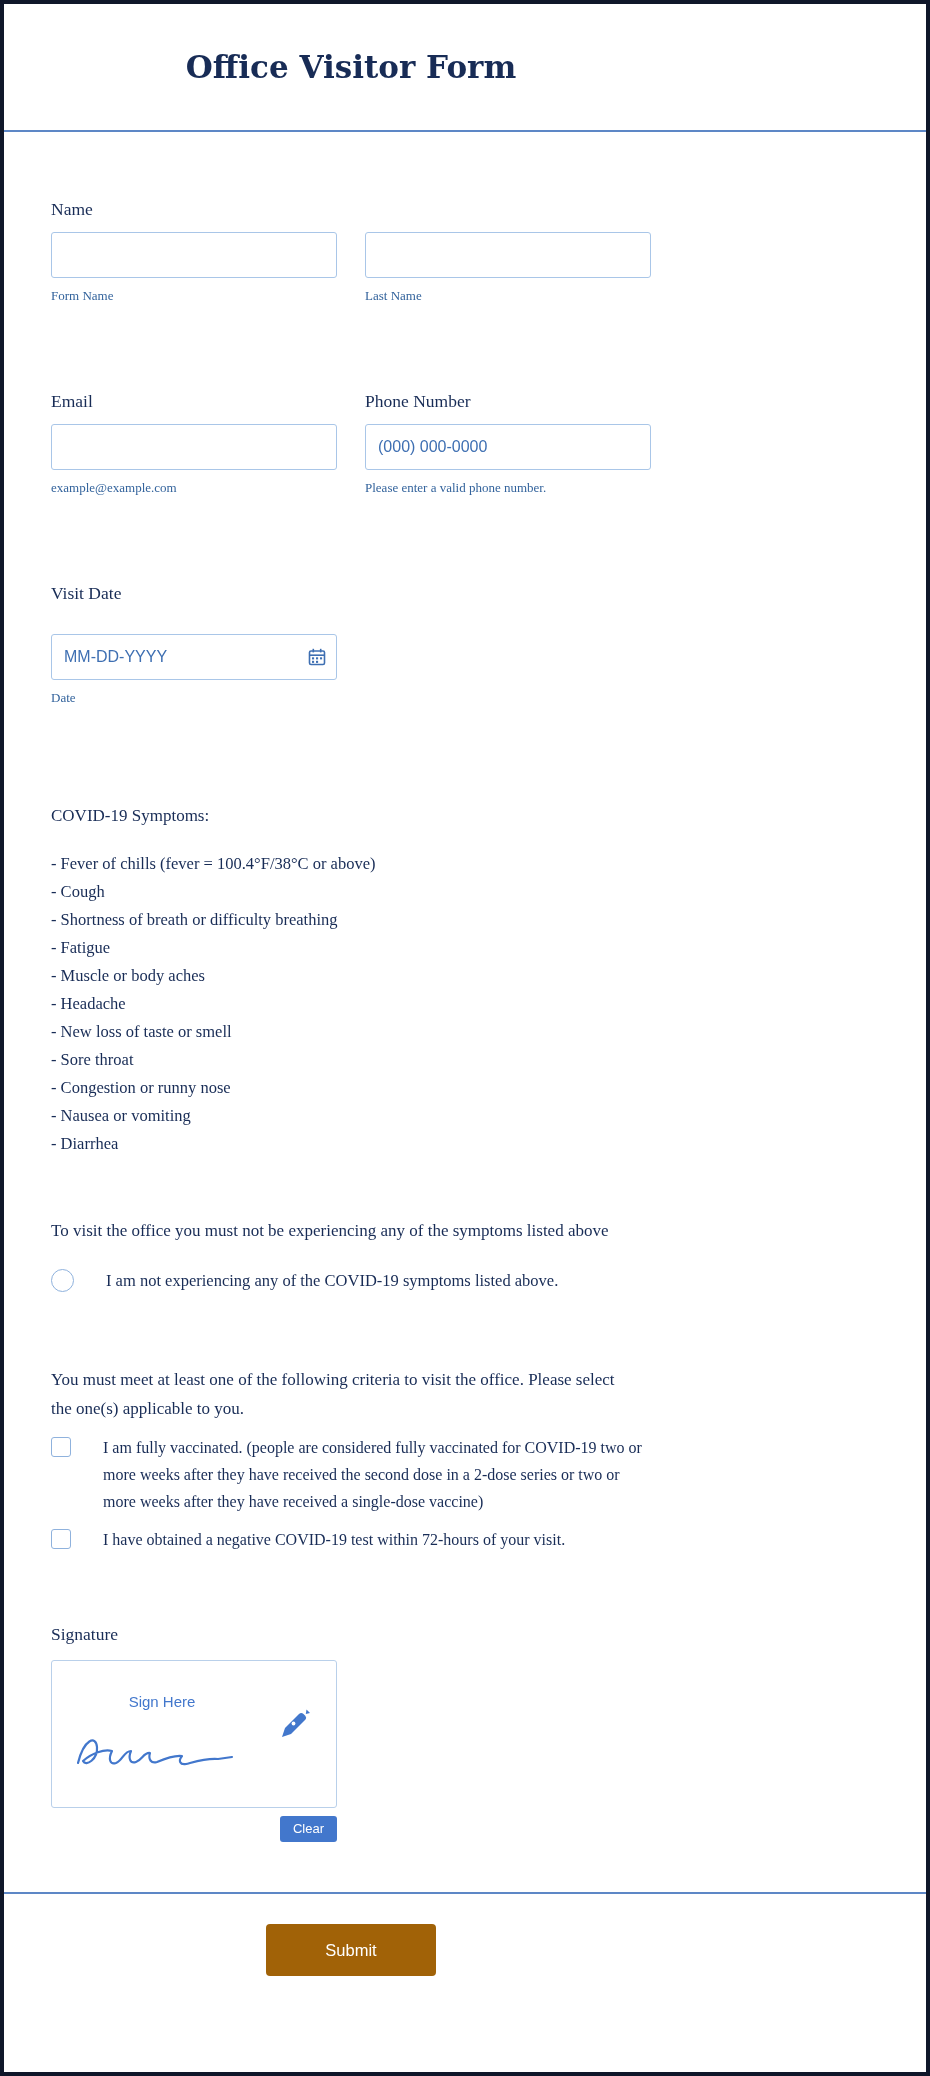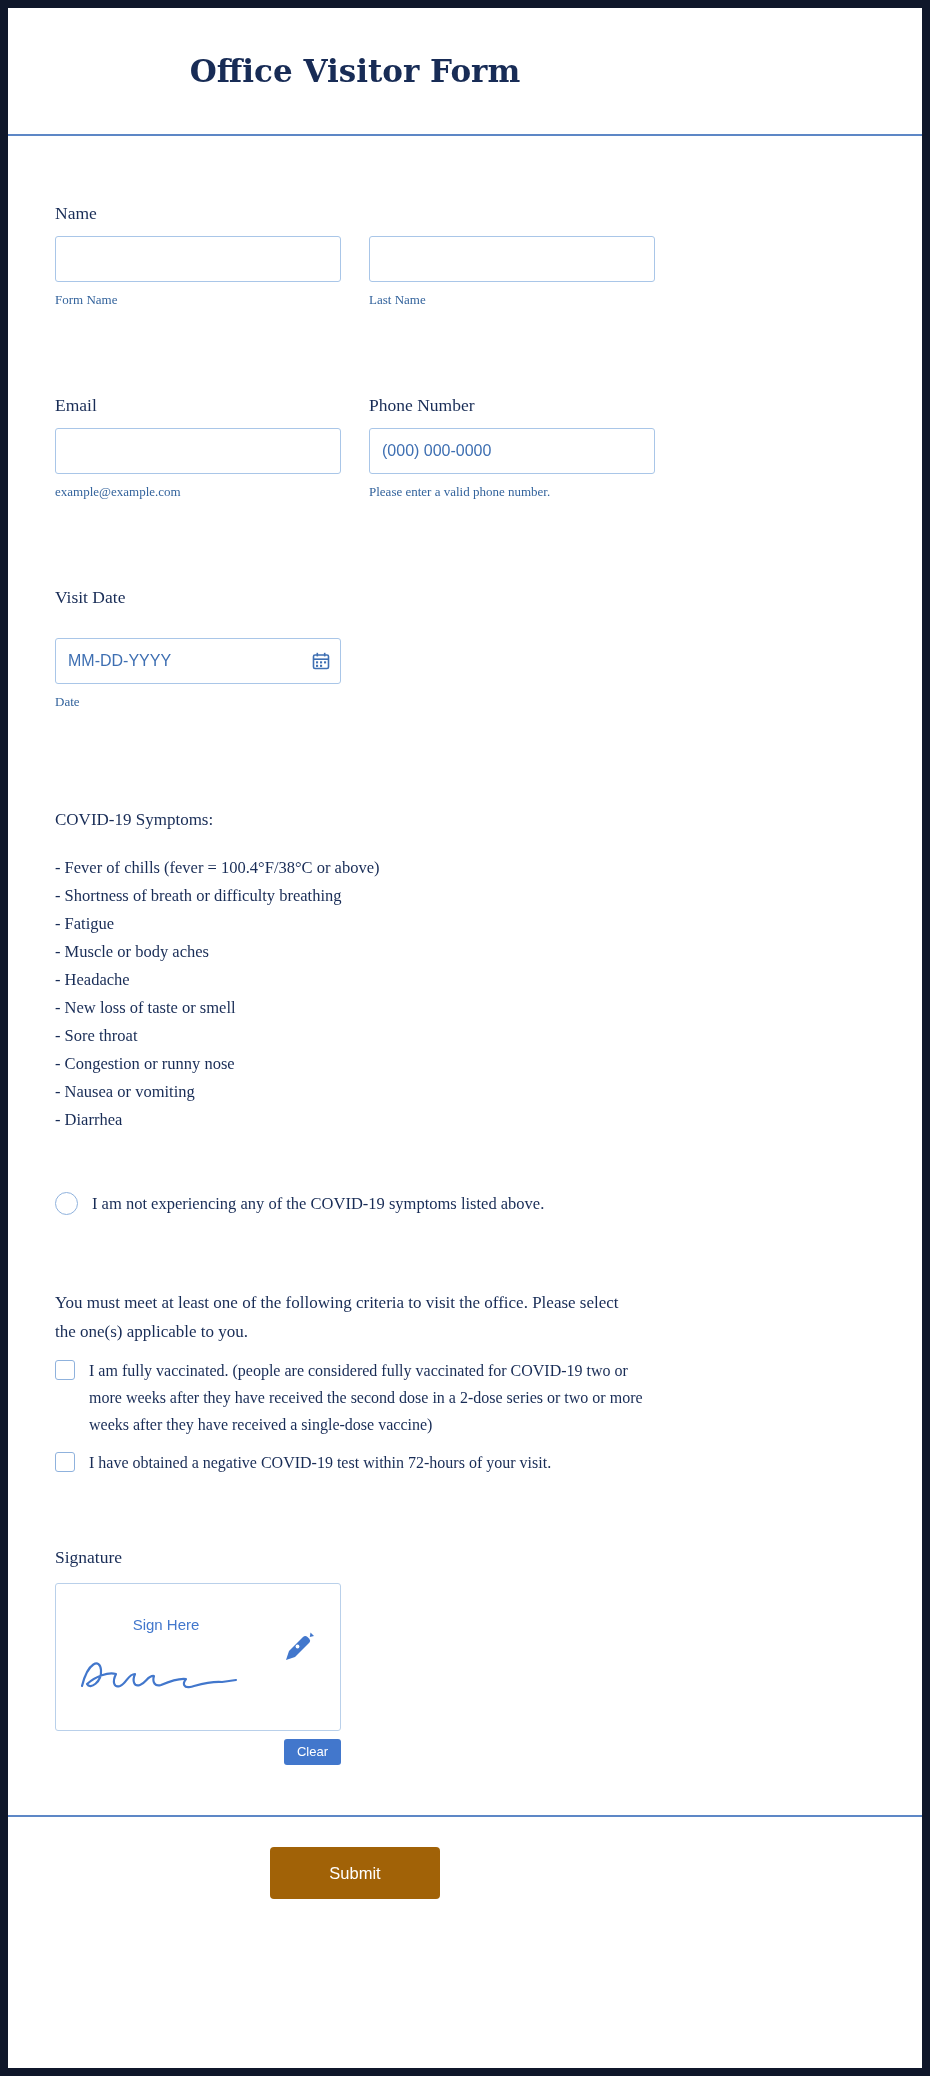--- a/index.html
+++ b/index.html
@@ -1,19 +1,19 @@
 <!DOCTYPE html>
 <html><head>
 <meta charset="utf-8">
 <style>
   * { box-sizing: border-box; }
   html,body { margin:0; padding:0; background:#ffffff; }
   .page {
     width:930px; height:2076px;
-    border:8px solid #0f172a;
+    border:4px solid #0f172a;
     background:#ffffff;
     font-family:"Liberation Serif", serif;
     color:#182c56;
     overflow:hidden;
     position:relative;
   }
   
   .header { padding:44px 0 44px; border-bottom:2px solid #5d87c6; }
   .form-title {
     width:600px; margin:0 0 0 47px;
@@ -55,21 +55,21 @@
     width:22px; height:22px;
     display:inline-flex; align-items:center; justify-content:center;
     cursor:pointer;
   }
   
   .symptoms-heading { font-size:17px; line-height:28px; }
   .symptoms-list { margin-top:20px; }
   .symptom-item { font-size:16.5px; line-height:28px; }
   
   .question-text { font-size:17px; line-height:29px; width:588px; }
-  .opt-row { display:flex; gap:14px; align-items:flex-start; }
+  .opt-row { display:flex; gap:32px; align-items:flex-start; }
   .radio-row { margin-top:24px; }
   .cb-row    { margin-top:11px; }
   .radio {
     width:23px; height:23px; flex:none;
     border:1px solid #8fb2dd; border-radius:50%;
     background:#ffffff; cursor:pointer; margin-top:0px;
   }
   .checkbox {
     width:20px; height:20px; flex:none;
     border:1px solid #8fb2dd; border-radius:3px;
@@ -176,33 +176,35 @@
           </svg>
         </span>
       </div>
       <div class="sublabel">Date</div>
     </div>
 
     <div class="section-symptoms">
       <div class="symptoms-heading">COVID-19 Symptoms:</div>
       <div class="symptoms-list">
         <div class="symptom-item">- Fever of chills (fever = 100.4°F/38°C or above)</div>
+        <div class="symptom-item">- Cough</div>
         <div class="symptom-item">- Shortness of breath or difficulty breathing</div>
         <div class="symptom-item">- Fatigue</div>
         <div class="symptom-item">- Muscle or body aches</div>
         <div class="symptom-item">- Headache</div>
         <div class="symptom-item">- New loss of taste or smell</div>
         <div class="symptom-item">- Sore throat</div>
         <div class="symptom-item">- Congestion or runny nose</div>
         <div class="symptom-item">- Nausea or vomiting</div>
         <div class="symptom-item">- Diarrhea</div>
       </div>
     </div>
 
     <div class="section-q1">
+      <div class="question-text">To visit the office you must not be experiencing any of the symptoms listed above</div>
       <div class="opt-row radio-row">
         <span class="radio"></span>
         <span class="radio-label">I am not experiencing any of the COVID-19 symptoms listed above.</span>
       </div>
     </div>
 
     <div class="section-q2">
       <div class="question-text">You must meet at least one of the following criteria to visit the office. Please select the one(s) applicable to you.</div>
       <div class="opt-row cb-row">
         <span class="checkbox"></span>

